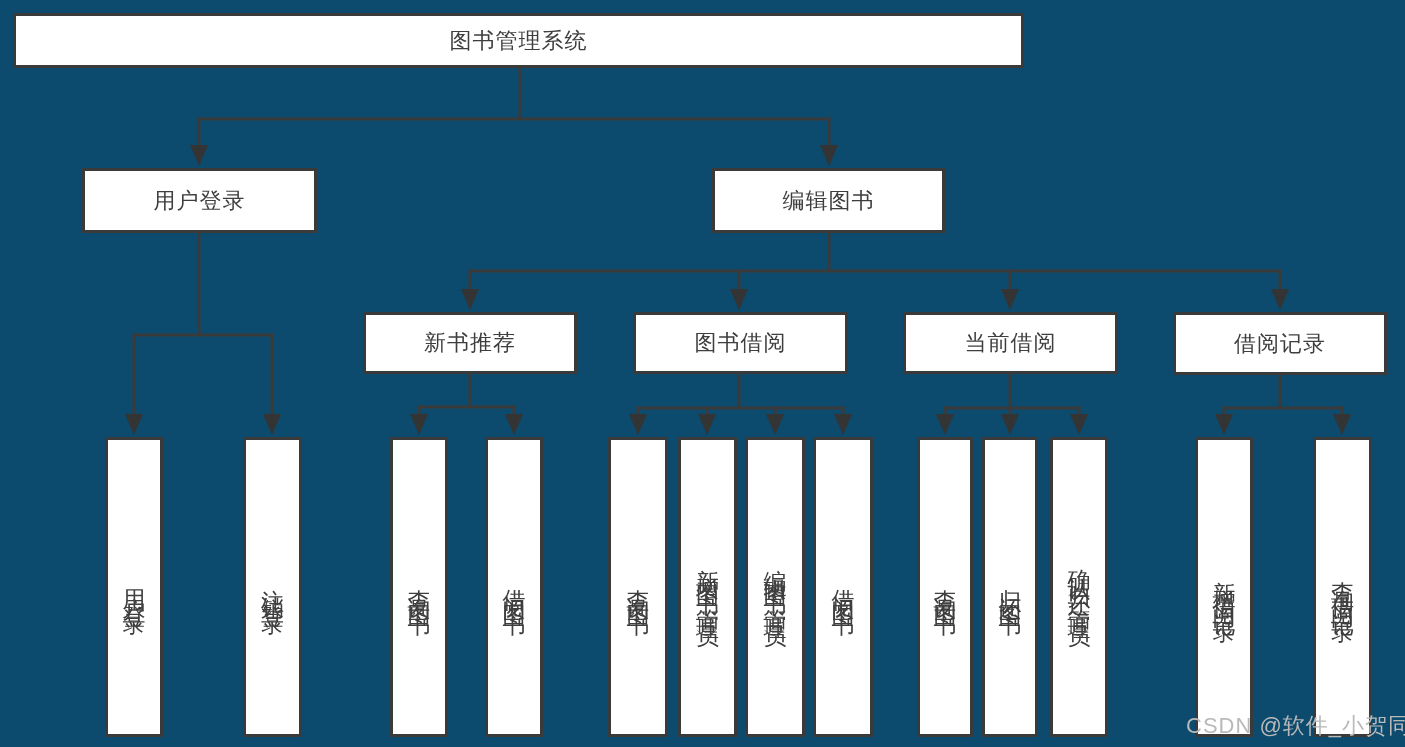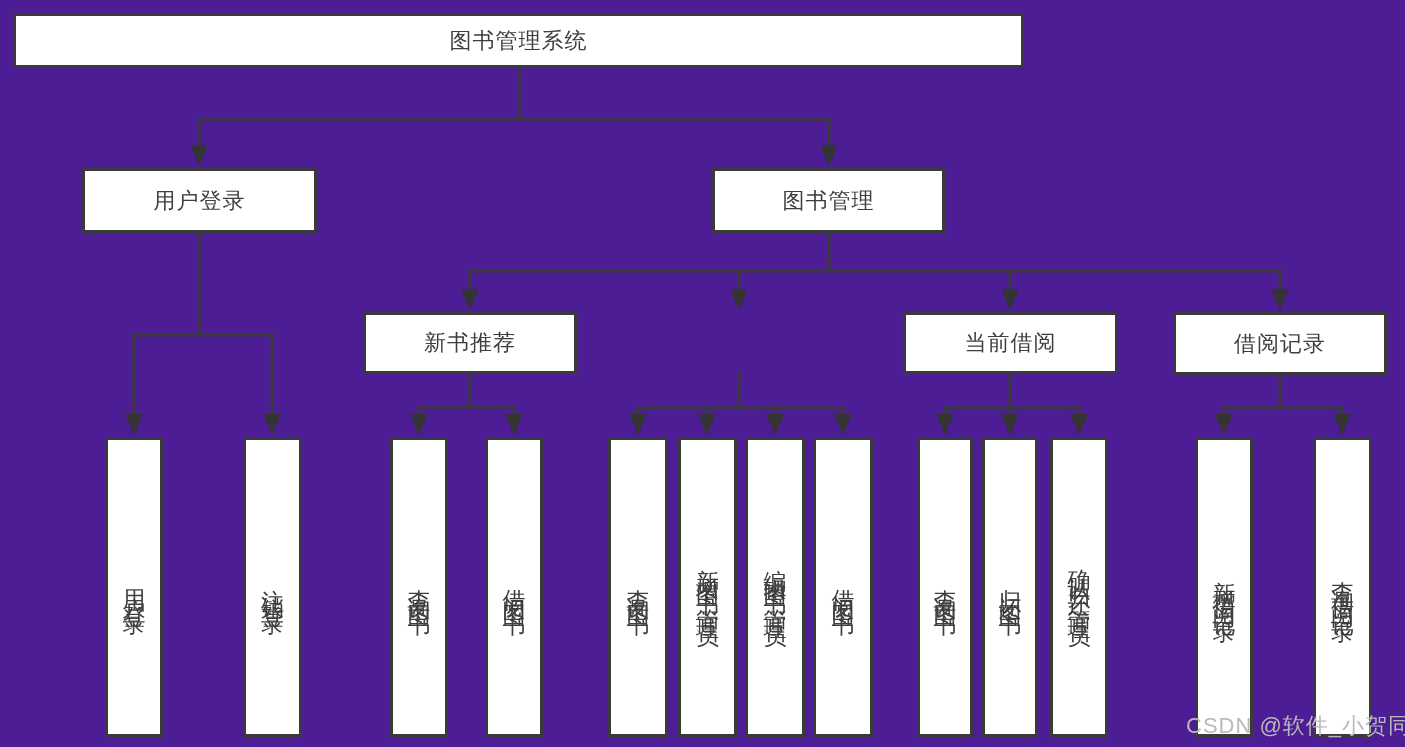--- a/index.html
+++ b/index.html
@@ -5,21 +5,21 @@
   html, body {
     margin: 0;
     padding: 0;
     background: #ffffff;
     font-family: "Liberation Sans", sans-serif;
   }
   #stage {
     position: relative;
     width: 1405px;
     height: 747px;
-    background: #4c1d95;
+    background: #0c4a6e;
     overflow: hidden;
   }
   #connectors {
     position: absolute;
     left: 0;
     top: 0;
     z-index: 1;
   }
   .node {
     position: absolute;
@@ -104,25 +104,28 @@
   </svg>
 
   <div class="node hbox" style="left:13px; top:13px; width:1011px; height:55px;">
     <span>图书管理系统</span>
   </div>
 
   <div class="node hbox" style="left:82px; top:168px; width:235px; height:65px;">
     <span>用户登录</span>
   </div>
   <div class="node hbox" style="left:712px; top:168px; width:233px; height:65px;">
-    <span>图书管理</span>
+    <span>编辑图书</span>
   </div>
 
   <div class="node hbox" style="left:363px; top:312px; width:214px; height:62px;align-items:center;">
     <span>新书推荐</span>
+  </div>
+  <div class="node hbox" style="left:633px; top:312px; width:215px; height:62px;">
+    <span>图书借阅</span>
   </div>
   <div class="node hbox" style="left:903px; top:312px; width:215px; height:62px;font-family:Liberation Serif, serif;">
     <span>当前借阅</span>
   </div>
   <div class="node hbox" style="left:1173px; top:312px; width:214px; height:63px;">
     <span>借阅记录</span>
   </div>
 
   <div class="node vbox" style="left:105px; width:58px;">
     <span>用户登录</span>

